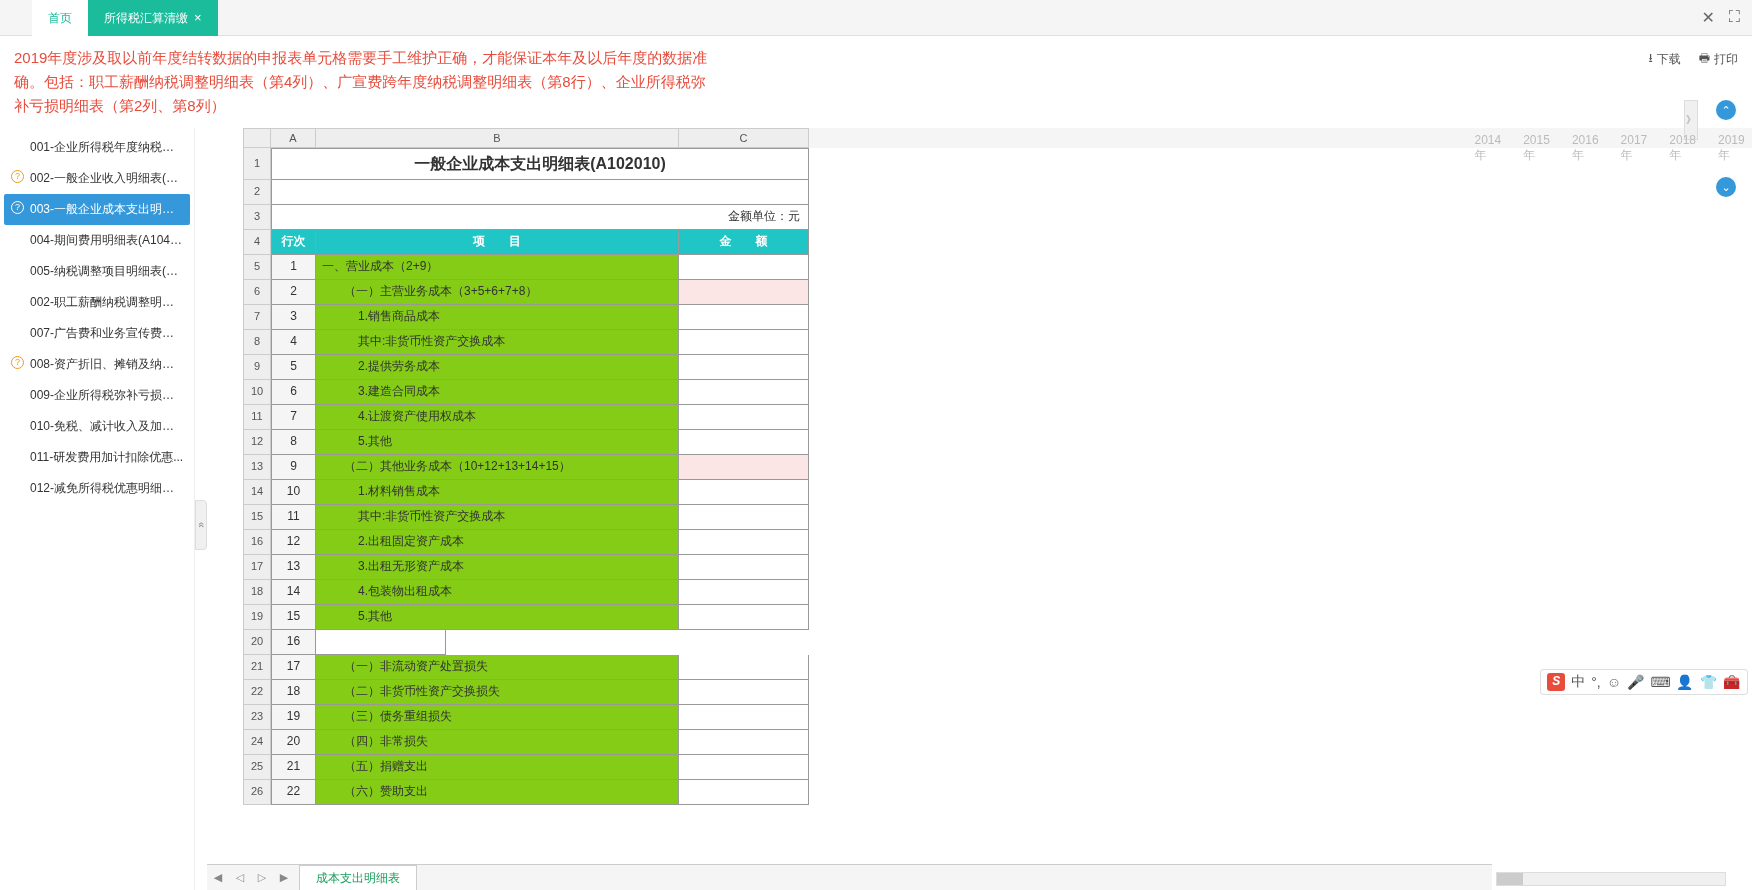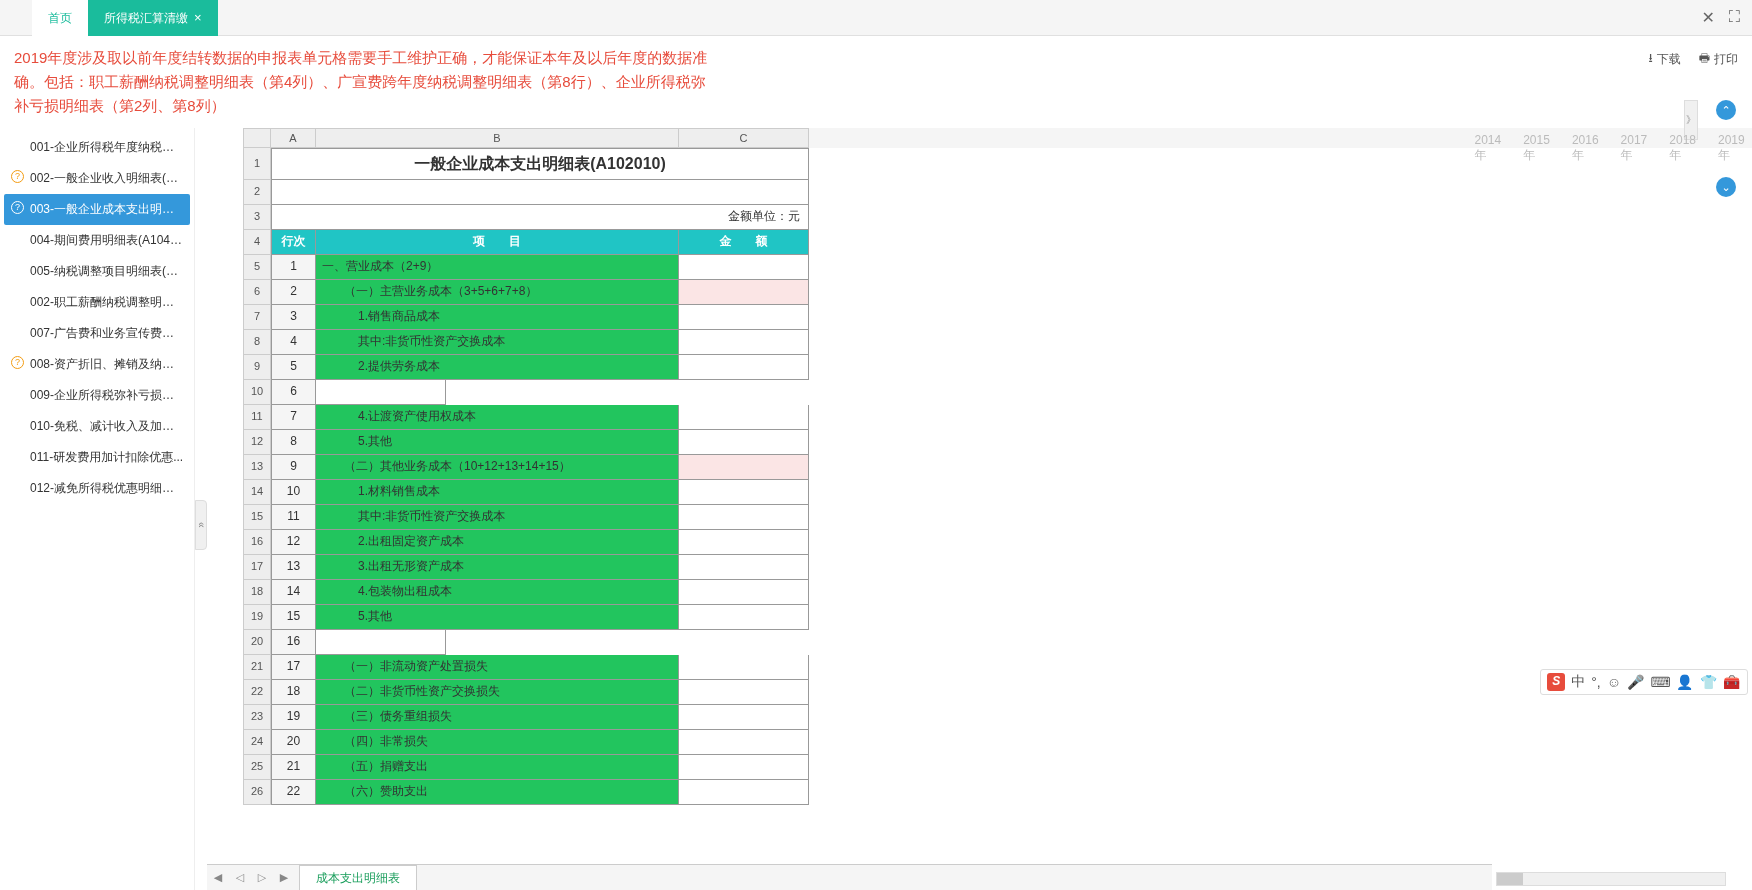--- a/index.html
+++ b/index.html
@@ -39,21 +39,21 @@
 .corner { width: 28px; height: 20px; border: 1px solid #ccc; background: #eee; }
 .colh { height: 20px; border: 1px solid #ccc; border-left: none; text-align: center; line-height: 18px; background: #eee; font-size: 11px; color: #555; }
 .colh.a { width: 45px; }
 .colh.b { width: 363px; }
 .colh.c { width: 130px; }
 
 .sheet-row { display: flex; }
 .rowh { width: 28px; border: 1px solid #ccc; border-top: none; text-align: center; line-height: 23px; background: #eee; font-size: 11px; color: #555; height: 25px; }
 .cell { border: 1px solid #999; border-top: none; border-left: none; height: 25px; line-height: 23px; padding: 0 6px; font-size: 12px; overflow: hidden; }
 .cell.a { width: 45px; text-align: center; background: #f5f5f5; border-left: 1px solid #999; }
-.cell.b { width: 363px; background: #22c55e; }
+.cell.b { width: 363px; background: #84cc16; }
 .cell.c { width: 130px; background: #fff; }
 .cell.c.pink { background: #fbe5e5; }
 .title-cell { width: 538px; text-align: center; font-weight: bold; font-size: 16px; border: 1px solid #999; border-top: 1px solid #999; background: #fff; height: 32px; line-height: 30px; }
 .merge-cell { width: 538px; border: 1px solid #999; border-top: none; height: 25px; background: #fff; }
 .unit-cell { width: 538px; text-align: right; padding-right: 8px; border: 1px solid #999; border-top: none; height: 25px; line-height: 23px; background: #fff; }
 .header-cell { background: #20c5c5 !important; color: #fff; text-align: center; font-weight: bold; }
 .indent1 { padding-left: 28px; }
 .indent2 { padding-left: 42px; }
 
 
@@ -183,20 +183,21 @@
         </div>
         <div class="sheet-row">
           <div class="rowh">9</div>
           <div class="cell a">5</div>
           <div class="cell b indent2">2.提供劳务成本</div>
           <div class="cell c"></div>
         </div>
         <div class="sheet-row">
           <div class="rowh">10</div>
           <div class="cell a">6</div>
+          <div class="cell b indent2">3.建造合同成本</div>
           <div class="cell c"></div>
         </div>
         <div class="sheet-row">
           <div class="rowh">11</div>
           <div class="cell a">7</div>
           <div class="cell b indent2">4.让渡资产使用权成本</div>
           <div class="cell c"></div>
         </div>
         <div class="sheet-row">
           <div class="rowh">12</div>

